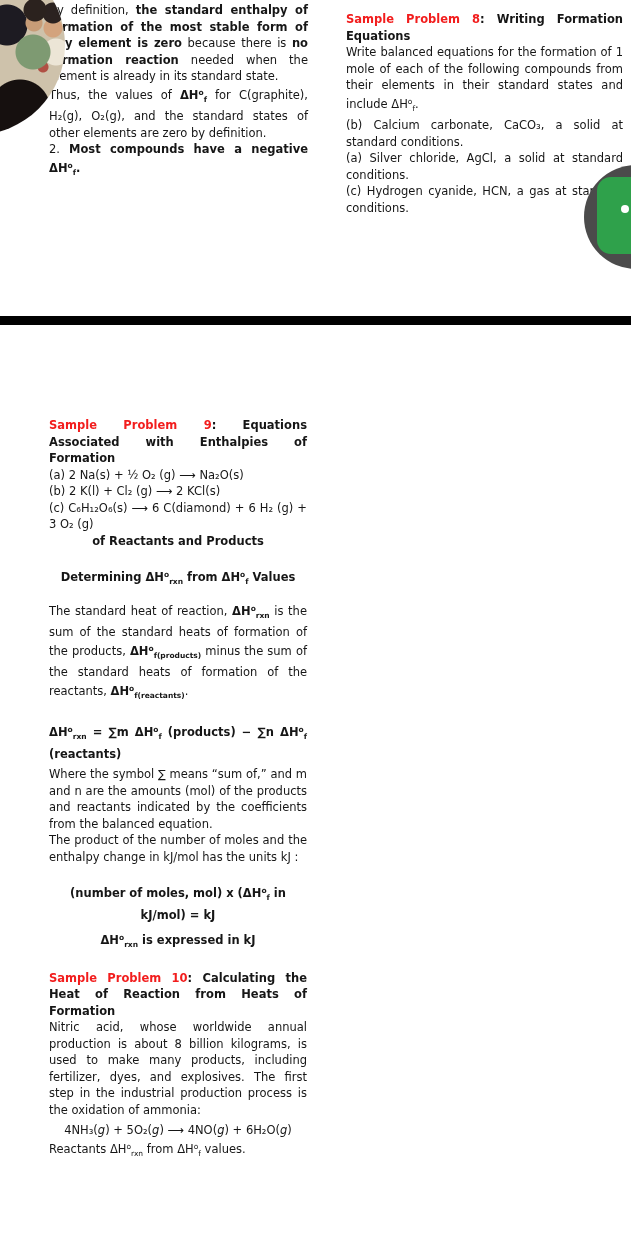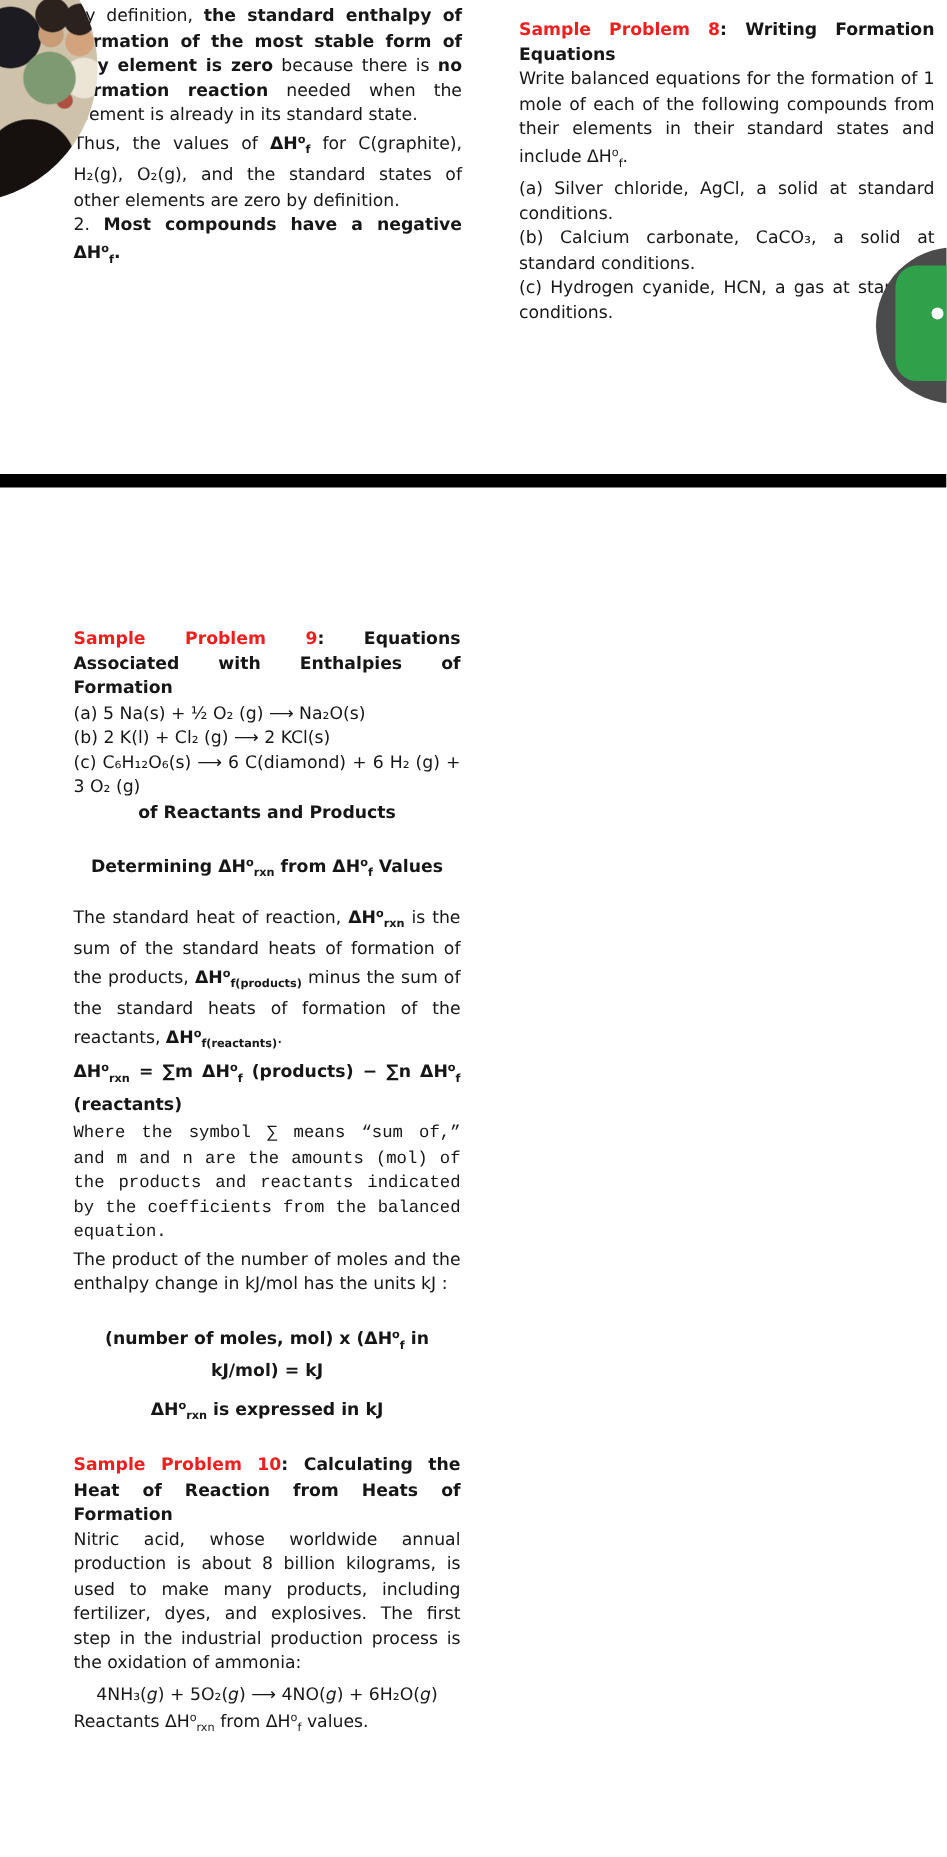--- a/index.html
+++ b/index.html
@@ -52,37 +52,37 @@
 
   <div class="col col-top-left">
       <div class="para"><span>By definition, </span><span class="bold">the standard enthalpy of formation of the most stable form of any element is zero</span><span> because there is </span><span class="bold">no formation reaction</span><span> needed when the element is already in its standard state.</span></div>
       <div class="para"><span>Thus, the values of </span><span class="bold">ΔH</span><span class="bold sup">o</span><span class="bold sub">f</span><span>  for C(graphite), H₂(g), O₂(g), and the standard states of other elements are zero by definition.</span></div>
       <div class="para" style=""><span>2. </span><span class="bold">Most compounds have a negative </span><span class="bold">ΔH</span><span class="bold sup">o</span><span class="bold sub">f</span><span class="bold">.</span></div>
     </div>
 
   <div class="col col-top-right">
       <div class="para"><span class="bold red" style="color: rgb(242, 29, 29);">Sample Problem 8</span><span class="bold">: </span><span class="bold">Writing Formation Equations</span></div>
       <div class="para"><span>Write balanced equations for the formation of 1 mole of each of the following compounds from their elements in their standard states and include </span><span>ΔH</span><span class="sup">o</span><span class="sub">f</span><span>.</span></div>
+      <div class="para"><span>(b) Calcium carbonate, CaCO₃, a solid at standard conditions.</span></div>
       <div class="para"><span>(a) Silver chloride, AgCl, a solid at standard conditions.</span></div>
-      <div class="para"><span>(b) Calcium carbonate, CaCO₃, a solid at standard conditions.</span></div>
       <div class="para"><span>(c) Hydrogen cyanide, HCN, a gas at standard conditions.</span></div>
     </div>
 
   <div class="divider" style="background: rgb(1, 1, 1);"></div>
 
   <div class="col col-bottom">
       <div class="para"><span class="bold red" style="color: rgb(242, 29, 29);">Sample Problem 9</span><span class="bold">: </span><span class="bold">Equations Associated with Enthalpies of Formation</span></div>
-      <div class="para"><span>(a) 5 Na(s)  +  ½ O₂ (g)   ⟶   Na₂O(s)</span></div>
+      <div class="para"><span>(a) 2 Na(s)  +  ½ O₂ (g)   ⟶   Na₂O(s)</span></div>
       <div class="para"><span>(b) 2 K(l)  +  Cl₂ (g)   ⟶   2 KCl(s)</span></div>
       <div class="para"><span>(c) C₆H₁₂O₆(s) ⟶ 6 C(diamond) + 6 H₂ (g) + 3 O₂ (g)</span></div>
       <div class="para center"><span class="bold">of Reactants and Products</span></div>
       <div class="para center" style="margin-top: 18px;"><span class="bold">Determining  ΔH</span><span class="bold sup">o</span><span class="bold sub">rxn</span><span class="bold">  from  ΔH</span><span class="bold sup">o</span><span class="bold sub">f</span><span class="bold">  Values</span></div>
       <div class="para" style="margin-top: 10px;"><span>The standard heat of reaction, </span><span class="bold">ΔH</span><span class="bold sup">o</span><span class="bold sub">rxn</span><span> is the sum of the standard heats of formation of the products, </span><span class="bold">ΔH</span><span class="bold sup">o</span><span class="bold sub">f(products)</span><span> minus the sum of the standard heats of formation of the reactants, </span><span class="bold">ΔH</span><span class="bold sup">o</span><span class="bold sub">f(reactants)</span><span>.</span></div>
-      <div class="para" style="margin-top: 0;"><span class="bold">ΔH</span><span class="bold sup">o</span><span class="bold sub">rxn</span><span class="bold">  =  ∑m  ΔH</span><span class="bold sup">o</span><span class="bold sub">f</span><span class="bold">  (products)  −  ∑n  ΔH</span><span class="bold sup">o</span><span class="bold sub">f</span><span class="bold">  (reactants)</span></div>
-      <div class="para" style="margin-top: 4px; font-family: Liberation Mono, monospace;"><span>Where the symbol ∑ means “sum of,” and m and n are the amounts (mol) of the products and reactants indicated by the coefficients from the balanced equation.</span></div>
+      <div class="para" style="margin-top: 18px;"><span class="bold">ΔH</span><span class="bold sup">o</span><span class="bold sub">rxn</span><span class="bold">  =  ∑m  ΔH</span><span class="bold sup">o</span><span class="bold sub">f</span><span class="bold">  (products)  −  ∑n  ΔH</span><span class="bold sup">o</span><span class="bold sub">f</span><span class="bold">  (reactants)</span></div>
+      <div class="para" style="margin-top: 4px;"><span>Where the symbol ∑ means “sum of,” and m and n are the amounts (mol) of the products and reactants indicated by the coefficients from the balanced equation.</span></div>
       <div class="para"><span>The product of the number of moles and the enthalpy change in kJ/mol has the units kJ :</span></div>
       <div class="para center" style="margin-top: 18px;"><span class="bold">(number of moles, mol) x  (ΔH</span><span class="bold sup">o</span><span class="bold sub">f</span><span class="bold"> in kJ/mol)  =  kJ</span></div>
       <div class="para center" style="margin-top: 7px;"><span class="bold">ΔH</span><span class="bold sup">o</span><span class="bold sub">rxn</span><span class="bold">  is expressed in  kJ</span></div>
       <div class="para" style="margin-top: 16px;"><span class="bold red" style="color: rgb(242, 29, 29);">Sample Problem 10</span><span class="bold">: </span><span class="bold">Calculating the Heat of Reaction from Heats of Formation</span></div>
       <div class="para"><span>Nitric acid, whose worldwide annual production is about 8 billion kilograms, is used to make many products, including fertilizer, dyes, and explosives.  The first step in the industrial production process is the oxidation of ammonia:</span></div>
       <div class="para center" style="margin-top: 4px;"><span>4NH₃(</span><span class="ital">g</span><span>) + 5O₂(</span><span class="ital">g</span><span>)   ⟶   4NO(</span><span class="ital">g</span><span>) + 6H₂O(</span><span class="ital">g</span><span>)</span></div>
       <div class="para"><span>Reactants ΔH</span><span class="sup">o</span><span class="sub">rxn</span><span> from ΔH</span><span class="sup">o</span><span class="sub">f</span><span> values.</span></div>
     </div>
 
   <div class="photo"></div>

